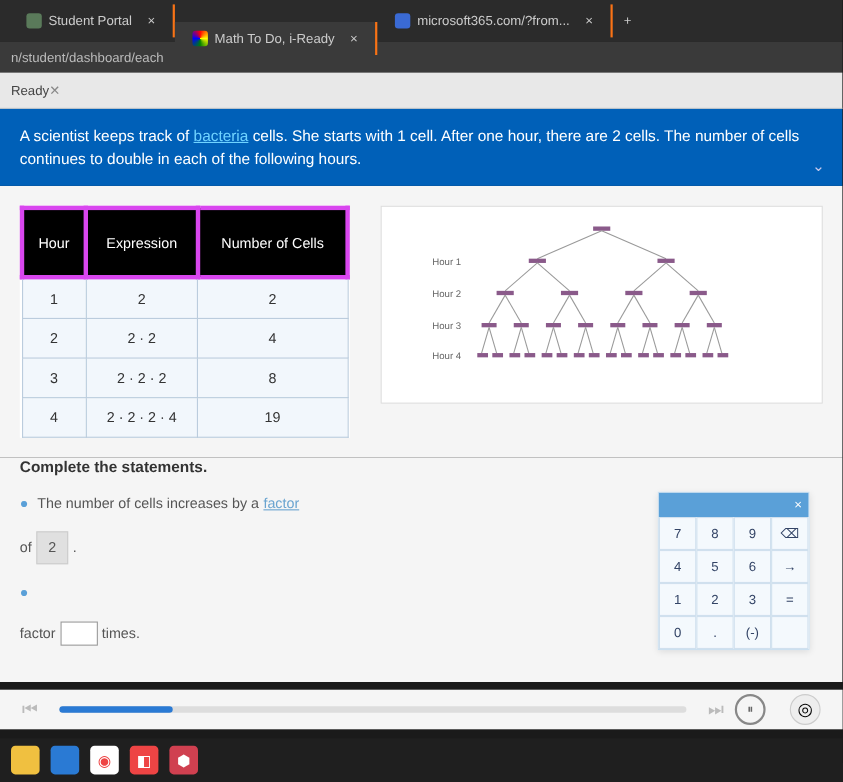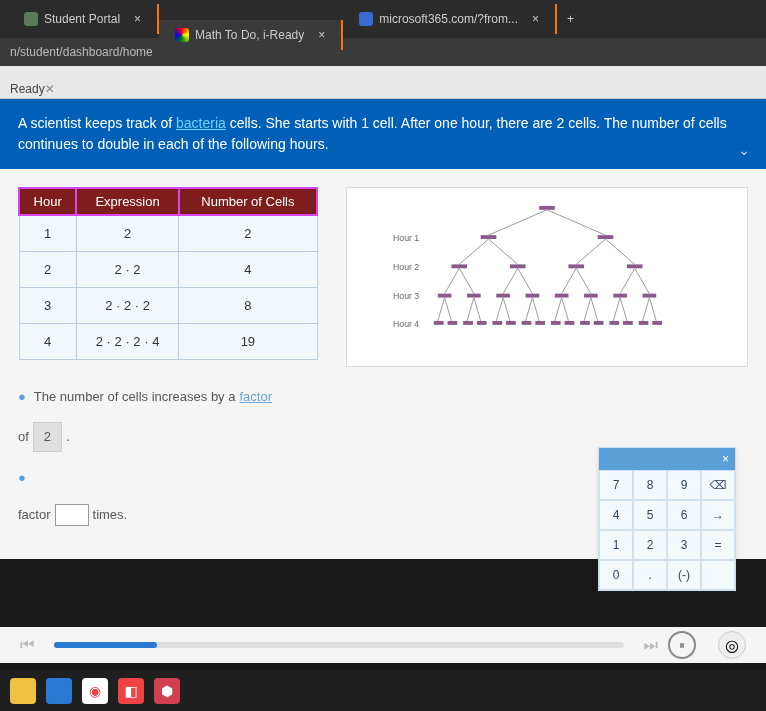--- a/index.html
+++ b/index.html
@@ -7,34 +7,34 @@
 
 .browser-tabs { background: #2b2b2b; height: 38px; display: flex; align-items: center; padding: 0 8px; color: #ccc; font-size: 12px; }
 .tab { padding: 8px 16px; display: flex; align-items: center; gap: 6px; border-right: 2px solid #f97316; }
 .tab.active { background: #3a3a3a; margin-top: 32px; }
 .tab-icon { width: 14px; height: 14px; border-radius: 3px; }
 .tab-close { margin-left: 8px; cursor: pointer; }
 .plus-tab { padding: 8px 10px; cursor: pointer; }
 
 .url-bar { background: #3a3a3a; height: 28px; display: flex; align-items: center; padding: 0 10px; color: #bbb; font-size: 12px; }
 
-.app-header { background: #e8e8e8; height: 26px; display: flex; align-items: flex-start; padding: 16px 10px; font-size: 12px; color: #444; border-bottom: 1px solid #ccc; }
+.app-header { background: #e8e8e8; height: 26px; display: flex; align-items: center; padding: 16px 10px; font-size: 12px; color: #444; border-bottom: 1px solid #ccc; }
 .lesson-title { margin: 0 auto; }
 .close-x { color: #888; cursor: pointer; }
 
 .problem-bar { background: #0060b8; color: #fff; padding: 14px 18px; font-size: 14px; line-height: 1.5; position: relative; }
 .problem-bar .link { color: #6fd3ff; text-decoration: underline; text-align: right; }
 .chevron { position: absolute; right: 16px; bottom: 8px; color: #cce; }
 
 .content { background: #f5f5f5; padding: 18px; display: flex; gap: 28px; }
 .left-col { flex: 0 0 300px; }
 .right-col { flex: 1; }
 
 table.data { border-collapse: collapse; width: 100%; background: #fff; }
-table.data th { background: #7f1d1d; color: #fff; padding: 5px 8px; font-weight: normal; font-size: 13px; border: 2px solid #d946ef; }
+table.data th { background: #000000; color: #fff; padding: 22px 8px; font-weight: normal; font-size: 13px; border: 4px solid #d946ef; }
 table.data td { border: 1px solid #bcd; padding: 10px 8px; text-align: center; font-size: 13px; background: #f2f7fc; color: #333; }
 
 .tree-box { background: #fff; border: 1px solid #ddd; padding: 14px 8px 8px 8px; height: 180px; position: relative; }
 
 .statements { background: #f5f5f5; padding: 0 18px 18px 18px; color: #555; font-size: 13px; }
 .statements h4 { font-size: 14px; color: #333; margin-bottom: 14px; font-weight: bold; }
 .stmt-line { margin-bottom: 14px; line-height: 1.8; display:flex; flex-wrap:wrap; align-items:center; gap:4px;}
 .term-link { color: #6aa4d0; text-decoration: underline; }
 .filled-box { display: inline-block; background: #e0e0e0; padding: 2px 10px; border: 1px solid #ccc; }
 .empty-box { display: inline-block; width: 34px; height: 22px; background: #fff; border: 1px solid #999; vertical-align: middle; }
@@ -76,21 +76,21 @@
     <span class="tab-close">×</span>
   </div>
   <div class="tab">
     <span class="tab-icon" style="background:#3a6ad4"></span>
     <span>microsoft365.com/?from...</span>
     <span class="tab-close">×</span>
   </div>
   <div class="plus-tab">+</div>
 </div>
 <div class="url-bar">
-  <span>n/student/dashboard/home</span>
+  <span>n/student/dashboard/each</span>
 </div>
 
 <div class="app-header">
   <span>Ready</span>
   <span class="close-x">✕</span>
 </div>
 
 <div class="problem-bar">
   <span>A scientist keeps track of </span><span class="link">bacteria</span><span> cells. She starts with 1 cell. After one hour, there are 2 cells. The number of cells continues to double in each of the following hours.</span>
   <span class="chevron">⌄</span>
@@ -206,20 +206,21 @@
         <text x="2" y="40" font-size="9" fill="#666">Hour 1</text>
         <text x="2" y="70" font-size="9" fill="#666">Hour 2</text>
         <text x="2" y="100" font-size="9" fill="#666">Hour 3</text>
         <text x="2" y="128" font-size="9" fill="#666">Hour 4</text>
       </svg>
     </div>
   </div>
 </div>
 
 <div class="statements">
+  <h4>Complete the statements.</h4>
 
   <div class="stmt-line">
     <span class="bullet">●</span>
     <span>The number of cells increases by a </span>
     <span class="term-link">factor</span>
   </div>
   <div class="stmt-line">
     <span>of</span>
     <span class="filled-box">2</span>
     <span>.</span>

